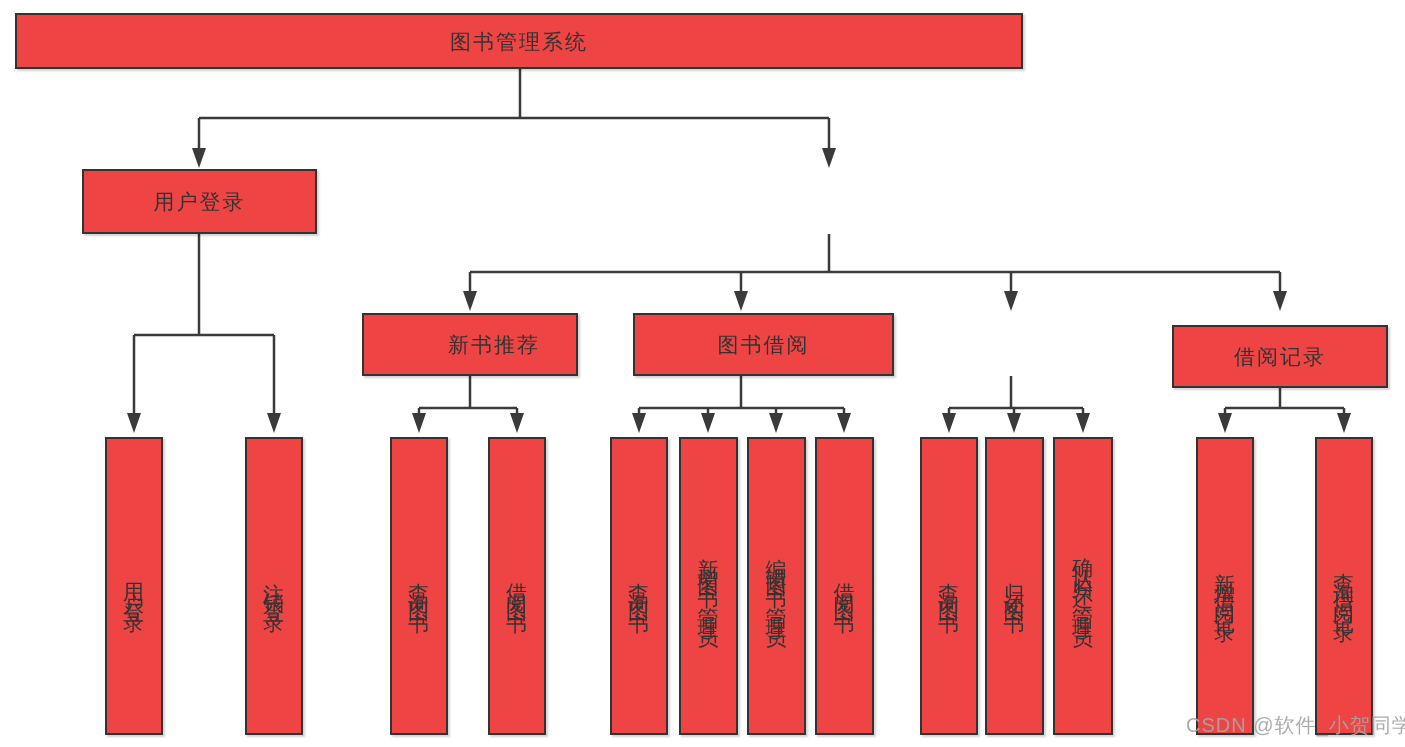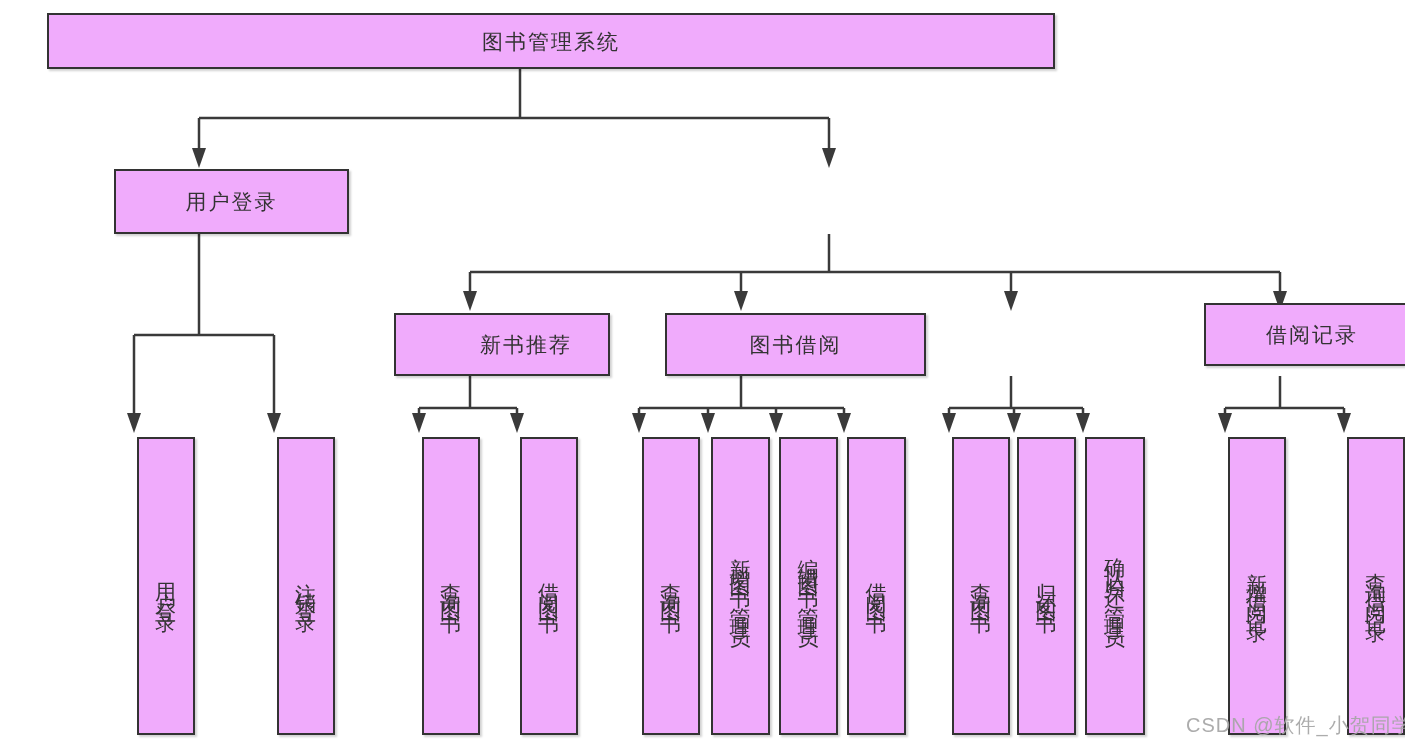--- a/index.html
+++ b/index.html
@@ -22,30 +22,29 @@
     stroke: #3a3a3a;
     stroke-width: 2.5;
     fill: none;
   }
   .connectors polygon {
     fill: #3a3a3a;
     stroke: none;
   }
   .node {
     position: absolute;
-    background: #f0abfc;
+    background: #ef4444;
     border: 2.5px solid #333333;
     display: flex;
     align-items: center;
     justify-content: center;
     font-size: 21px;
     letter-spacing: 2px;
     box-shadow: 2px 2px 2px rgba(0,0,0,0.18);
     line-height: 1;
-    margin-left: 32px;
   }
   .leaf {
     writing-mode: vertical-rl;
     text-orientation: mixed;
     letter-spacing: 10px;
     font-size: 21px;
     padding: 6px 0;
   }
   .watermark {
     position: absolute;
@@ -138,21 +137,21 @@
         <polygon points="1337,413 1351,413 1344,433"></polygon>
     </g>
   </svg>
 
   <div class="node" style="left:15px; top:13px; width:1008px; height:56px;">图书管理系统</div>
 
   <div class="node" style="left:82px; top:169px; width:235px; height:65px;">用户登录</div>
 
   <div class="node" style="left:362px; top:313px; width:216px; height:63px;padding-left:48px;">新书推荐</div>
   <div class="node" style="left:633px; top:313px; width:261px; height:63px;">图书借阅</div>
-  <div class="node" style="left:1172px; top:303px; width:216px; height:63px;text-align:right;">借阅记录</div>
+  <div class="node" style="left:1172px; top:325px; width:216px; height:63px;text-align:right;">借阅记录</div>
 
   <div class="node leaf" style="left:105px; top:437px; width:58px; height:298px;">用户登录</div>
   <div class="node leaf" style="left:245px; top:437px; width:58px; height:298px;">注销登录</div>
 
   <div class="node leaf" style="left:390px; top:437px; width:58px; height:298px;">查询图书</div>
   <div class="node leaf" style="left:488px; top:437px; width:58px; height:298px;">借阅图书</div>
 
   <div class="node leaf" style="left:610px; top:437px; width:58px; height:298px;">查询图书</div>
   <div class="node leaf" style="left:679px; top:437px; width:59px; height:298px;">新增图书（管理员）</div>
   <div class="node leaf" style="left:747px; top:437px; width:59px; height:298px;">编辑图书（管理员）</div>

